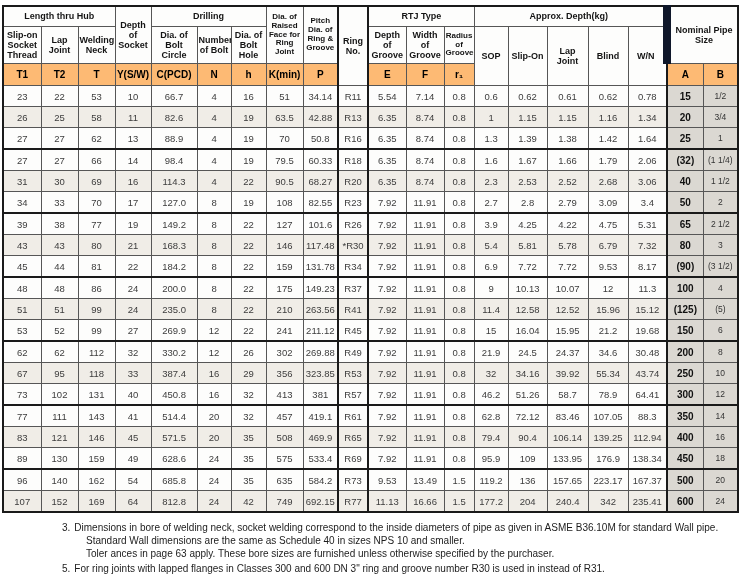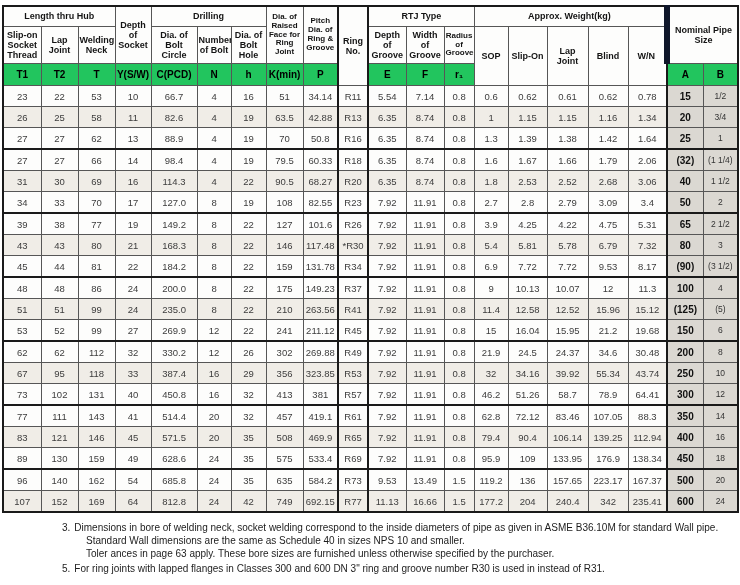--- a/index.html
+++ b/index.html
@@ -3,24 +3,24 @@
 <meta charset="utf-8">
 <style>
   html,body{margin:0;padding:0;background:#ffffff;}
   body{width:740px;height:585px;font-family:"Liberation Sans",sans-serif;-webkit-font-smoothing:antialiased;}
   .sheet{padding:5px 2px 0 2px;}
   table{border-collapse:collapse;table-layout:fixed;width:735px;border:2px solid #1a1a1a;}
   th,td{border:1px solid #565656;padding:0 1px;text-align:center;vertical-align:middle;overflow:hidden;}
   thead th{font-size:9px;font-weight:700;color:#141414;background:#fdfdfc;line-height:1.12;}
   tr.row-a th{height:19px;}
   tr.row-b th{height:36px;margin-top:44px;}
-  tr.row-sym th{height:21px;background:#22c55e;font-size:10px;color:#000;}
+  tr.row-sym th{height:21px;background:#fdba74;font-size:10px;color:#000;}
   th.xs{font-size:8px;}
   th.ring-col{border-left:2px solid #1a1a1a;border-right:2px solid #1a1a1a;}
-  th.nps{border-left:6px solid #0f172a;text-align:center;}
+  th.nps{border-left:8px solid #0f172a;text-align:center;}
   th.sym-a{border-left:2px solid #1a1a1a;}
   tbody td{font-size:9.5px;color:#3c3c3c;height:20px;background:#fdfdfc;}
   tbody tr:nth-child(3n+2) td{background:#f0ede7;}
   tbody tr:nth-child(3n+4) td{border-top:2px solid #1a1a1a;}
   tbody tr td:nth-child(10){border-left:2px solid #1a1a1a;border-right:2px solid #1a1a1a;margin-top:32px;}
   tbody tr td:nth-child(19){background:#dbd8d2;font-weight:700;font-size:10px;color:#111;border-left:2px solid #1a1a1a;}
   tbody tr td:nth-child(20){background:#dbd8d2;font-size:8.5px;color:#333;}
   .footnotes{padding:8px 8px 0 12px;font-size:10px;color:#1c1c1c;line-height:1.32;}
   .fn{padding-left:24px;text-indent:-24px;margin-bottom:1px;margin-left:48px;}
   .fn-num{margin-right:4px;}
@@ -55,21 +55,21 @@
     </colgroup>
     <thead>
       <tr class="row-a">
         <th colspan="3">Length thru Hub</th>
         <th rowspan="2">Depth of Socket</th>
         <th colspan="3">Drilling</th>
         <th rowspan="2" class="xs">Dia. of Raised Face for Ring Joint</th>
         <th rowspan="2" class="xs">Pitch Dia. of Ring &amp; Groove</th>
         <th rowspan="3" class="ring-col">Ring No.</th>
         <th colspan="3">RTJ Type</th>
-        <th colspan="5">Approx. Weight(kg)</th>
+        <th colspan="5">Approx. Depth(kg)</th>
         <th colspan="2" rowspan="2" class="nps">Nominal Pipe Size</th>
       </tr>
       <tr class="row-b">
         <th>Slip-on Socket Thread</th>
         <th>Lap Joint</th>
         <th>Welding Neck</th>
         <th>Dia. of Bolt Circle</th>
         <th>Number of Bolt</th>
         <th>Dia. of Bolt Hole</th>
         <th>Depth of Groove</th>
@@ -194,21 +194,21 @@
           <td>16</td>
           <td>114.3</td>
           <td>4</td>
           <td>22</td>
           <td>90.5</td>
           <td>68.27</td>
           <td>R20</td>
           <td>6.35</td>
           <td>8.74</td>
           <td>0.8</td>
-          <td>1.8</td>
+          <td>2.3</td>
           <td>2.53</td>
           <td>2.52</td>
           <td>2.68</td>
           <td>3.06</td>
           <td>40</td>
           <td>1 1/2</td>
         </tr>
         <tr>
           <td>34</td>
           <td>33</td>

